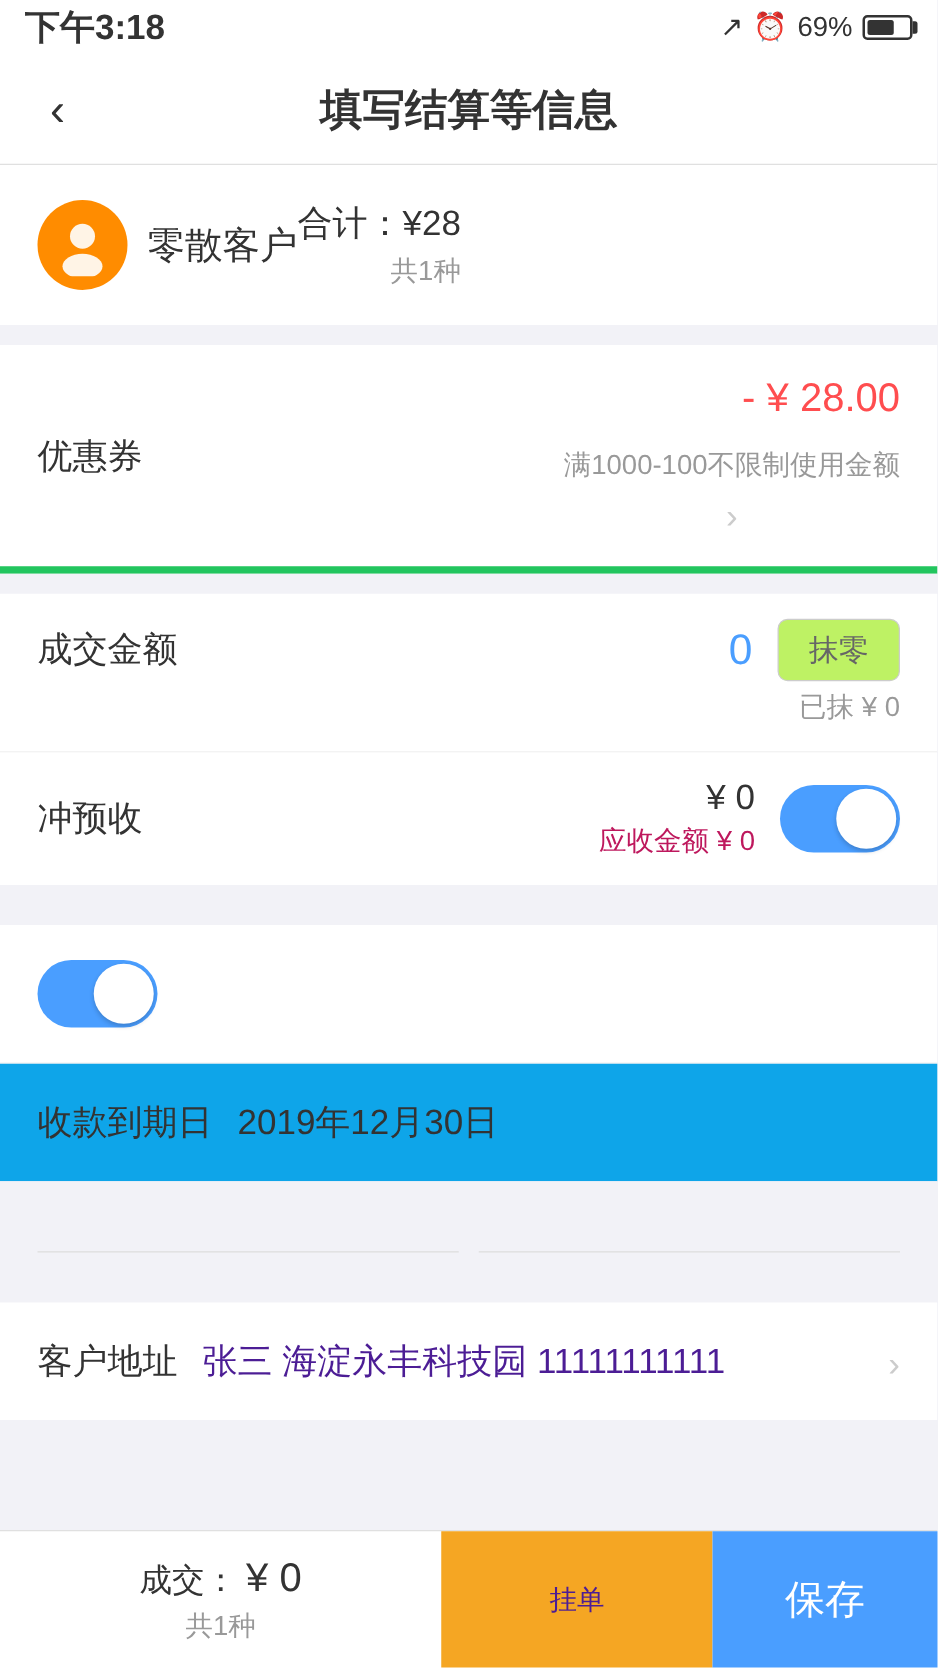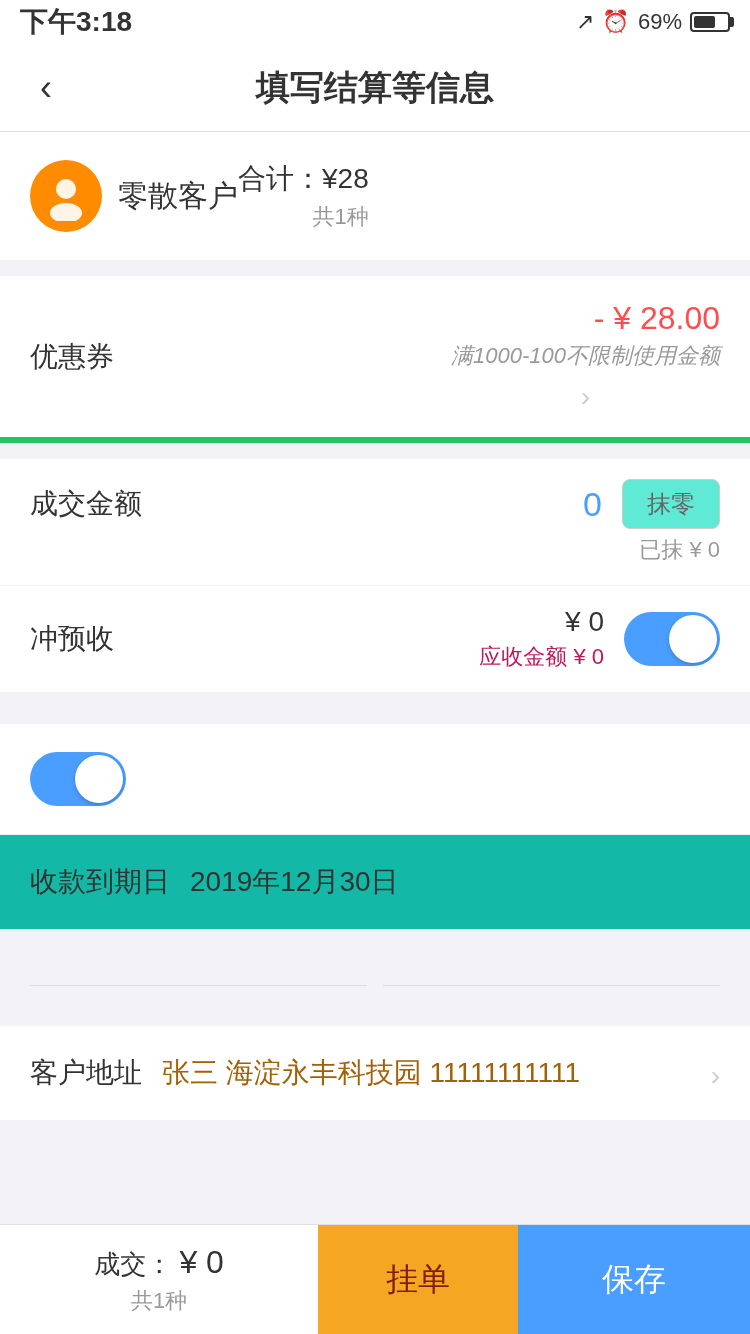--- a/index.html
+++ b/index.html
@@ -124,22 +124,21 @@
       flex-direction: column;
     }
     .coupon-discount {
       font-size: 32px;
       color: #ff4d4f;
       font-weight: 500;
     }
     .coupon-desc {
       font-size: 22px;
       color: #999;
-      margin-top: 4px;
-      font-style: italic;
+      margin-top: 20px;
     }
     .chevron {
       font-size: 28px;
       color: #ccc;
     }
 
     
     .amount-row {
       background: #fff;
       padding: 20px 30px;
@@ -154,21 +153,21 @@
       font-size: 34px;
       color: #4a9eff;
       font-weight: 500;
     }
     .round-button {
       border: 1px solid #ccc;
       border-radius: 8px;
       padding: 8px 24px;
       font-size: 24px;
       color: #666;
-      background: #5eead4;
+      background: #bef264;
       cursor: pointer;
       text-align: right;
     }
     .amount-sub {
       font-size: 22px;
       color: #999;
       margin-top: 6px;
       text-align: right;
     }
 
@@ -225,21 +224,21 @@
       margin-top: 16px;
       padding: 28px 30px;
       display: flex;
       align-items: center;
       justify-content: space-between;
       border-bottom: 1px solid #f0f0f0;
     }
 
     
     .date-row {
-      background: #14b8a6;
+      background: #0ea5e9;
       padding: 28px 30px;
       display: flex;
       align-items: flex-end;
       gap: 20px;
     }
     .date-label {
       font-size: 28px;
       color: #333;
     }
     .date-value {
@@ -285,21 +284,21 @@
       gap: 20px;
       align-items: flex-start;
     }
     .address-label {
       font-size: 28px;
       color: #333;
       min-width: 80px;
     }
     .address-value {
       font-size: 28px;
-      color: #a16207;
+      color: #4c1d95;
     }
 
     
     .bottom-bar {
       position: fixed;
       bottom: 0;
       left: 0;
       width: 750px;
       height: 110px;
       background: #fff;
@@ -324,31 +323,31 @@
     .bottom-count {
       font-size: 22px;
       color: #999;
       margin-top: 4px;
     }
     .bottom-actions {
       display: flex;
       height: 100%;
     }
     .btn-pending {
-      width: 200px;
+      width: 217px;
       background: #f5a623;
-      color: #7f1d1d;
-      font-size: 32px;
+      color: #4c1d95;
+      font-size: 22px;
       display: flex;
       align-items: center;
       justify-content: center;
       cursor: pointer;
     }
     .btn-save {
-      width: 232px;
+      width: 180px;
       background: #4a9eff;
       color: #fff;
       font-size: 32px;
       display: flex;
       align-items: center;
       justify-content: center;
       cursor: pointer;
     }
 
     .gray-section {

